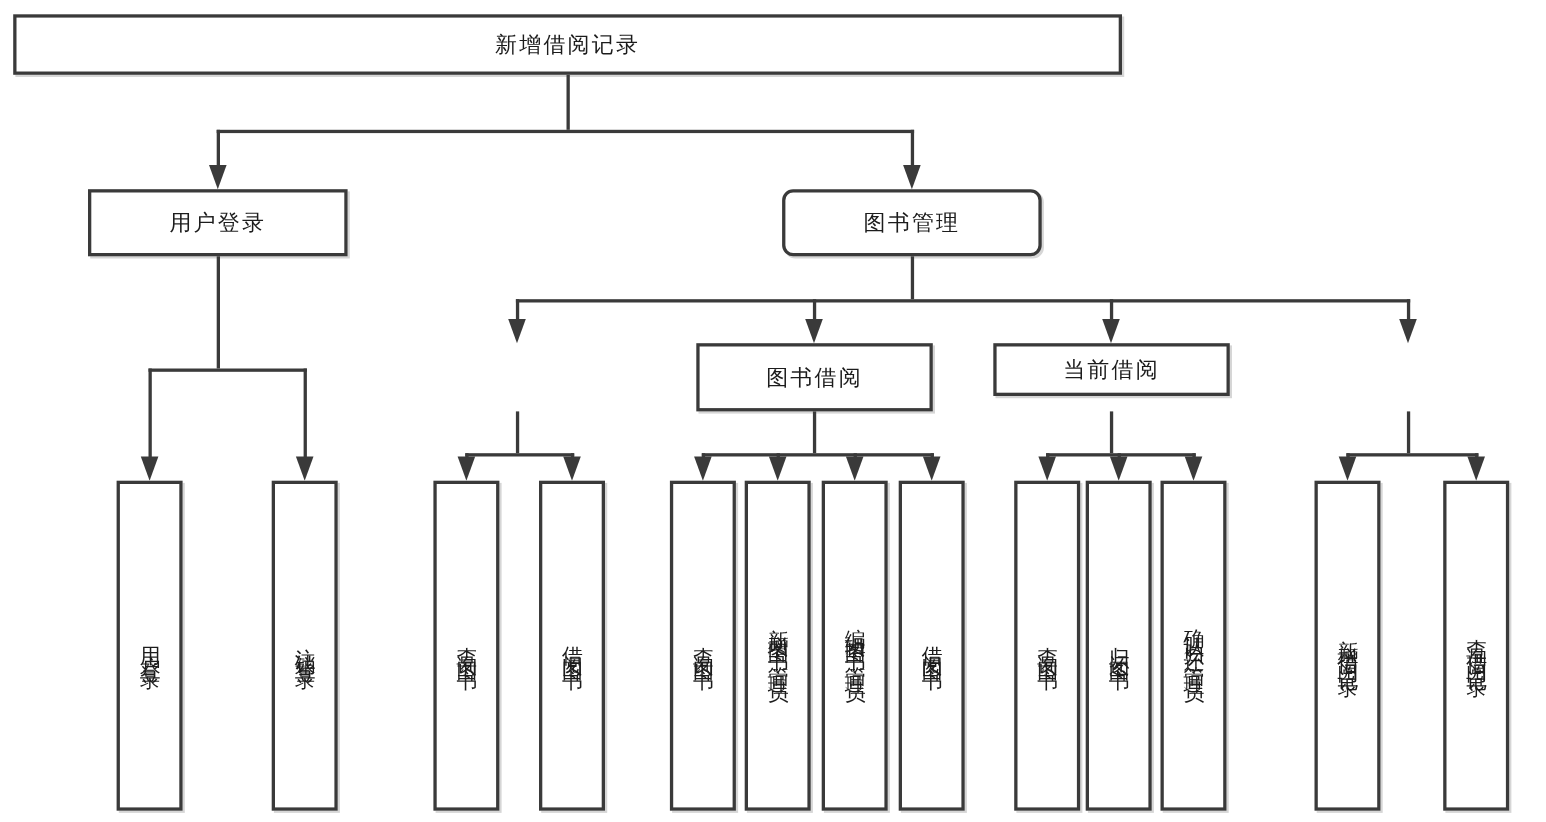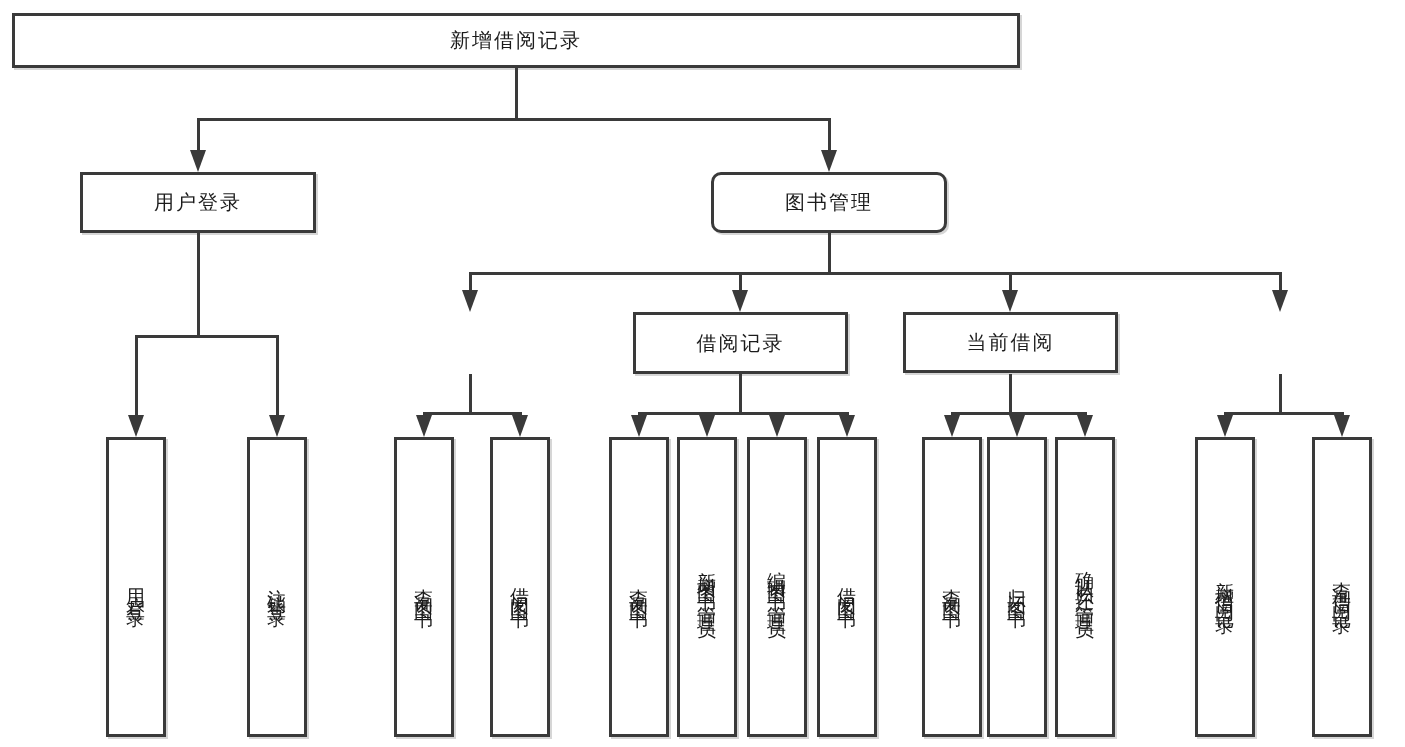--- a/index.html
+++ b/index.html
@@ -94,23 +94,23 @@
   <div class="ln" style="left:469px;top:272px;width:3px;height:22px;"></div>
   <div class="ln" style="left:739px;top:272px;width:3px;height:22px;"></div>
   <div class="ln" style="left:1009px;top:272px;width:3px;height:22px;"></div>
   <div class="ln" style="left:1279px;top:272px;width:3px;height:22px;"></div>
   <div class="ar" style="left:462px;top:290px;"></div>
   <div class="ar" style="left:732px;top:290px;"></div>
   <div class="ar" style="left:1002px;top:290px;"></div>
   <div class="ar" style="left:1272px;top:290px;"></div>
 
   <div class="box" style="left:633px;top:312px;width:215px;height:62px;">
-    <span>借阅记录</span>
+    <span>图书借阅</span>
   </div>
-  <div class="box" style="left:903px;top:312px;width:215px;height:61px;">
+  <div class="box" style="left:903px;top:312px;width:215px;height:48px;">
     <span>当前借阅</span>
   </div>
 
   <div class="ln" style="left:469px;top:374px;width:3px;height:38px;"></div>
   <div class="ln" style="left:423px;top:412px;width:99px;height:3px;"></div>
   <div class="ln" style="left:423px;top:412px;width:3px;height:8px;"></div>
   <div class="ln" style="left:519px;top:412px;width:3px;height:8px;"></div>
   <div class="ar" style="left:416px;top:415px;"></div>
   <div class="ar" style="left:512px;top:415px;"></div>
 

